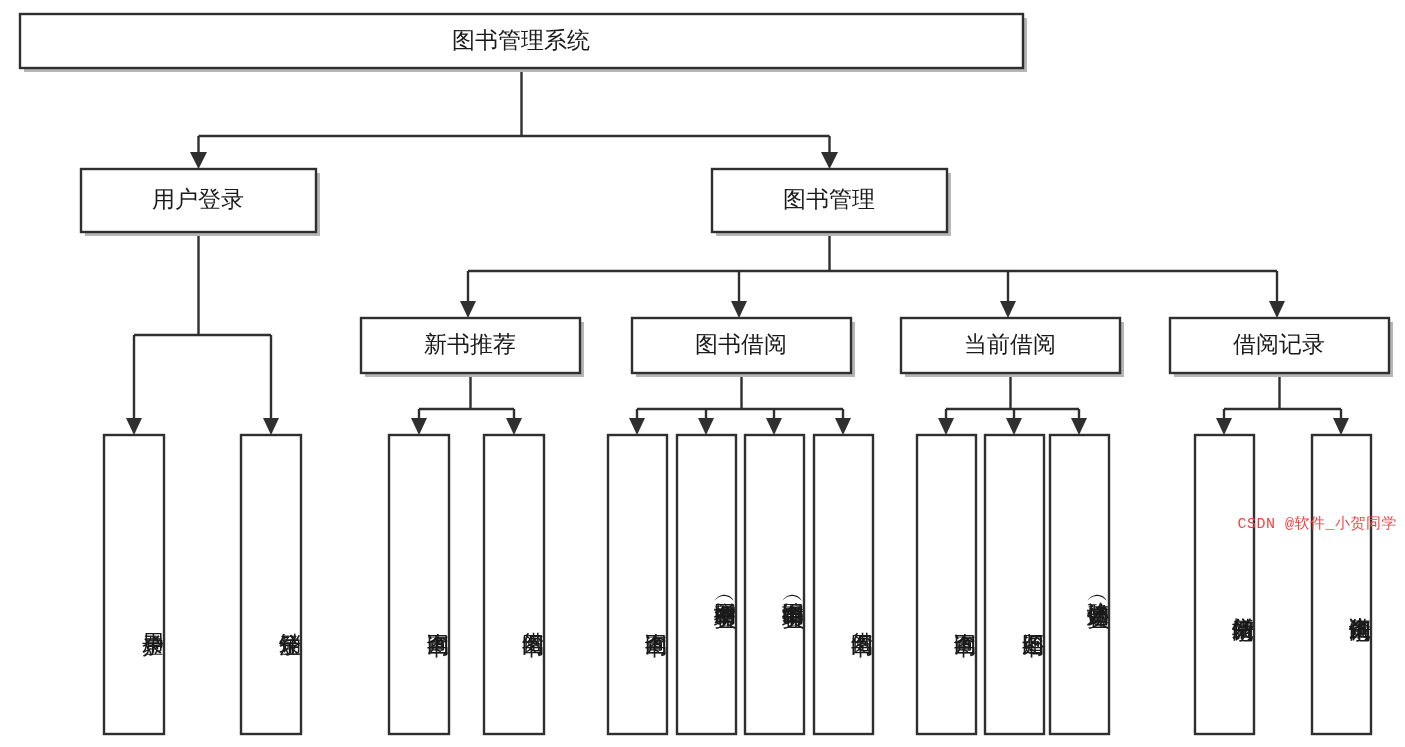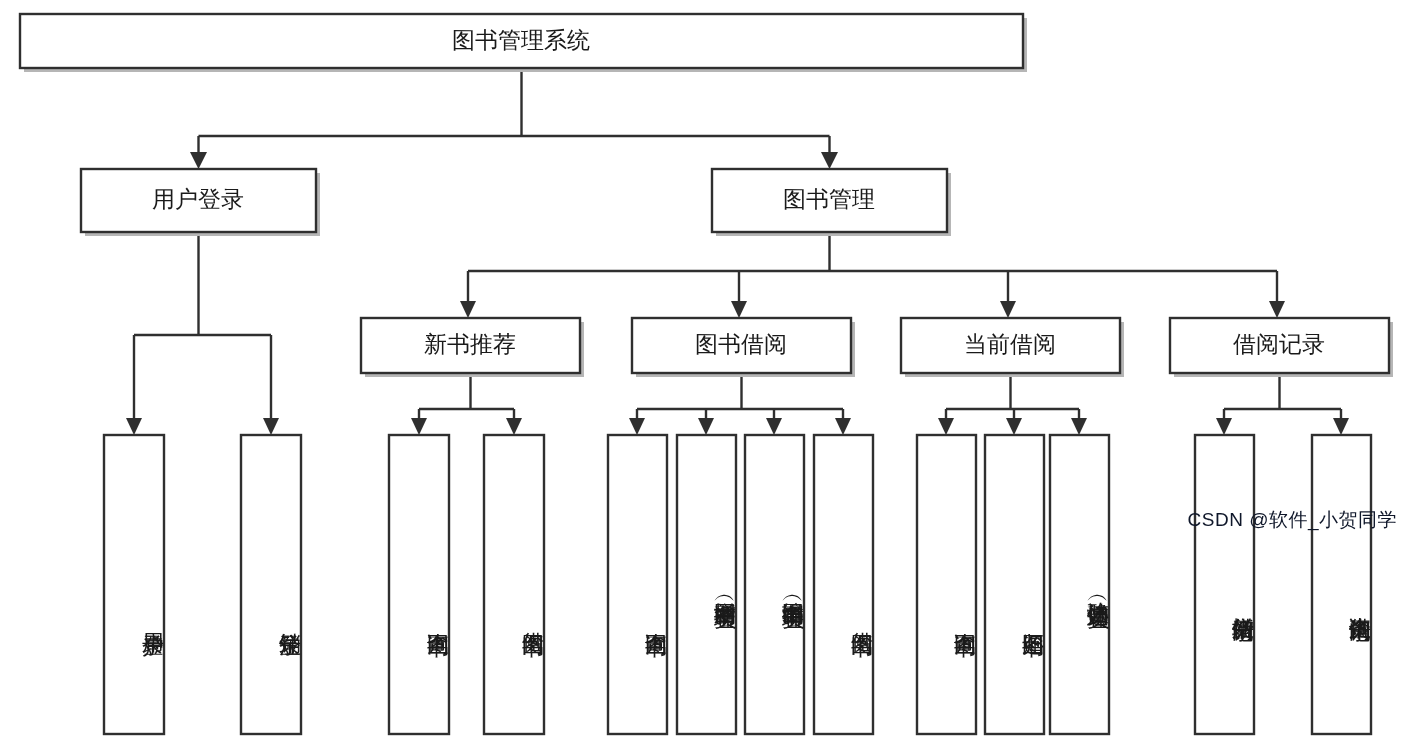--- a/index.html
+++ b/index.html
@@ -65,23 +65,23 @@
     letter-spacing: 1px;
     display: flex;
     align-items: flex-start;
     justify-content: center;
     pointer-events: none;
   }
   .watermark {
     position: absolute;
     right: 8px;
     bottom: 4px;
-    font-family: Liberation Sans, sans-serif;
-    font-size: 19px;
-    color: #0f172a;
+    font-family: Liberation Mono, monospace;
+    font-size: 15px;
+    color: #ef4444;
     white-space: nowrap;
     letter-spacing: 0.5px;
   }
 </style>
 </head>
 <body>
 
 <div id="diagram-root">
 
   <svg id="diagram-canvas" viewBox="0 0 1405 747" xmlns="http://www.w3.org/2000/svg">

